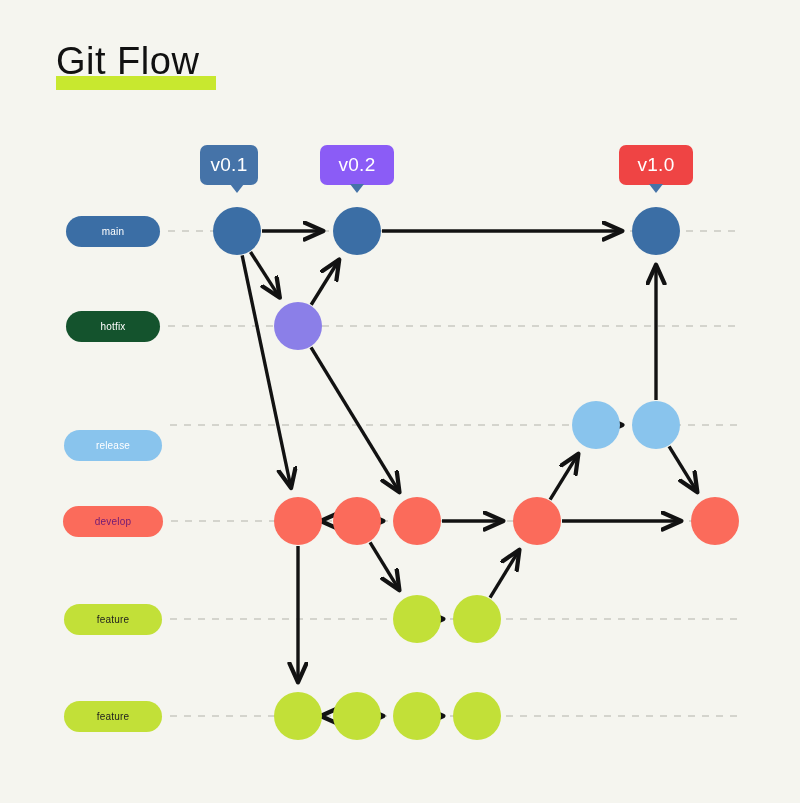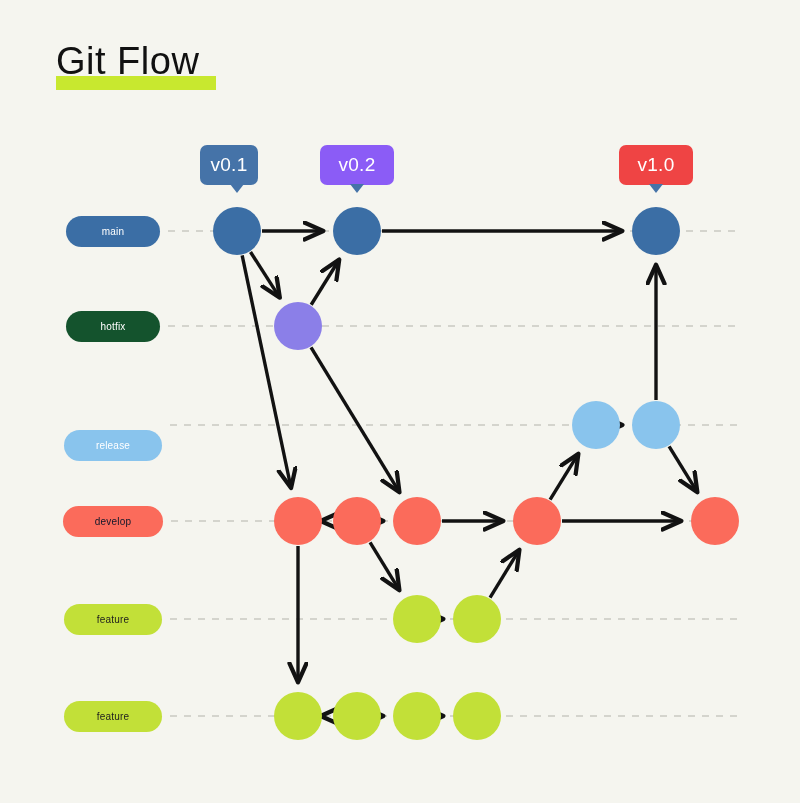--- a/index.html
+++ b/index.html
@@ -164,21 +164,21 @@
         <circle cx="357" cy="716" r="24" fill="#C2E038" class="node-c"></circle>
         <circle cx="417" cy="716" r="24" fill="#C2E038" class="node-c"></circle>
         <circle cx="477" cy="716" r="24" fill="#C2E038" class="node-c"></circle>
       </g>
   </svg>
 
   <div id="pill-layer">
       <div class="branch-pill" style="left: 66px; top: 215.5px; width: 94px; background: rgb(59, 110, 165); color: rgb(255, 255, 255);">main</div>
       <div class="branch-pill" style="left: 66px; top: 310.5px; width: 94px; background: #14532d; color: rgb(255, 255, 255);">hotfix</div>
       <div class="branch-pill" style="left: 64px; top: 409.5px; width: 98px; background: rgb(137, 196, 237); color: rgb(255, 255, 255); margin-top: 20px;">release</div>
-      <div class="branch-pill" style="left: 63px; top: 505.5px; width: 100px; background: rgb(251, 107, 91); color: #0f172a;">develop</div>
+      <div class="branch-pill" style="left: 63px; top: 505.5px; width: 100px; background: rgb(251, 107, 91); color: #701a75;">develop</div>
       <div class="branch-pill" style="left: 64px; top: 603.5px; width: 98px; background: rgb(194, 224, 56); color: rgb(30, 30, 30);">feature</div>
       <div class="branch-pill" style="left: 64px; top: 700.5px; width: 98px; background: rgb(194, 224, 56); color: rgb(30, 30, 30);">feature</div>
     </div>
   <div id="tag-layer">
       <div class="tag-box" style="left: 200px; top: 145px; width: 58px; height: 40px; background: rgb(69, 115, 168);">v0.1</div>
       <div class="tag-tail" style="left: 230px; top: 184px; border-top-color: rgb(69, 115, 168);"></div>
       <div class="tag-box" style="left: 320px; top: 145px; width: 74px; height: 40px; background: #8b5cf6;">v0.2</div>
       <div class="tag-tail" style="left: 350px; top: 184px; border-top-color: rgb(69, 115, 168);"></div>
       <div class="tag-box" style="left: 619px; top: 145px; width: 74px; height: 40px; background: #ef4444;">v1.0</div>
       <div class="tag-tail" style="left: 649px; top: 184px; border-top-color: rgb(69, 115, 168);"></div>

